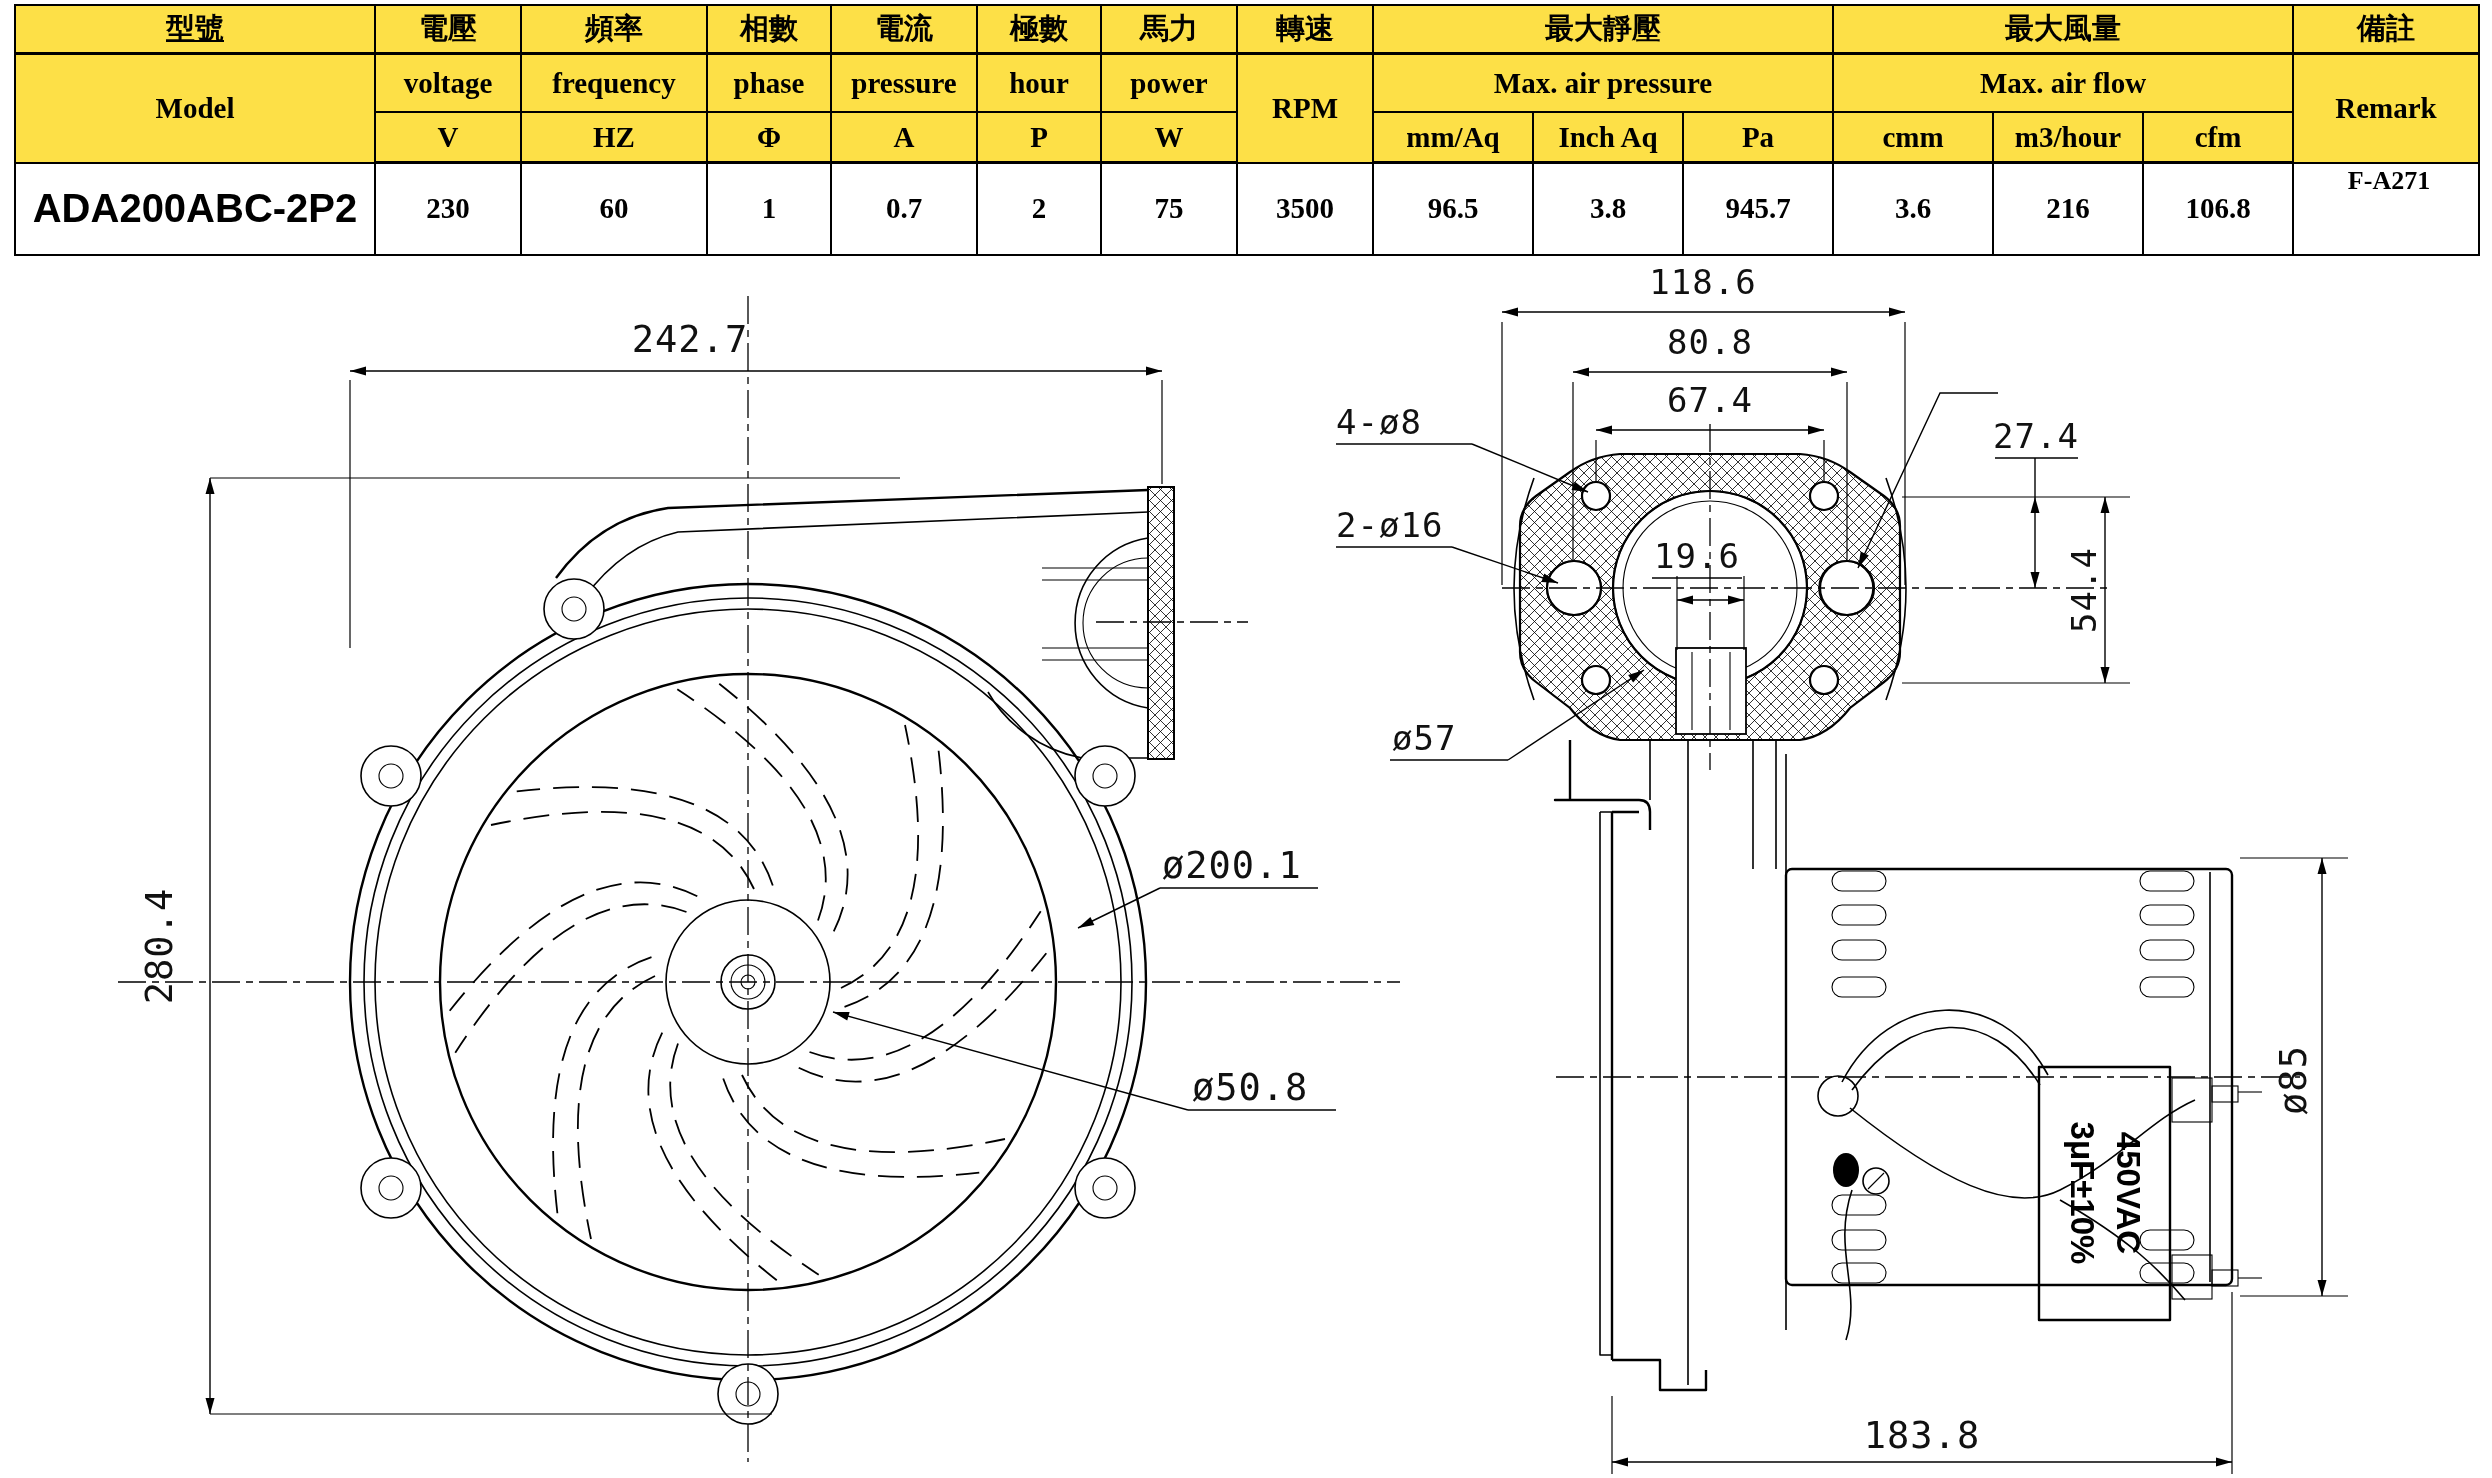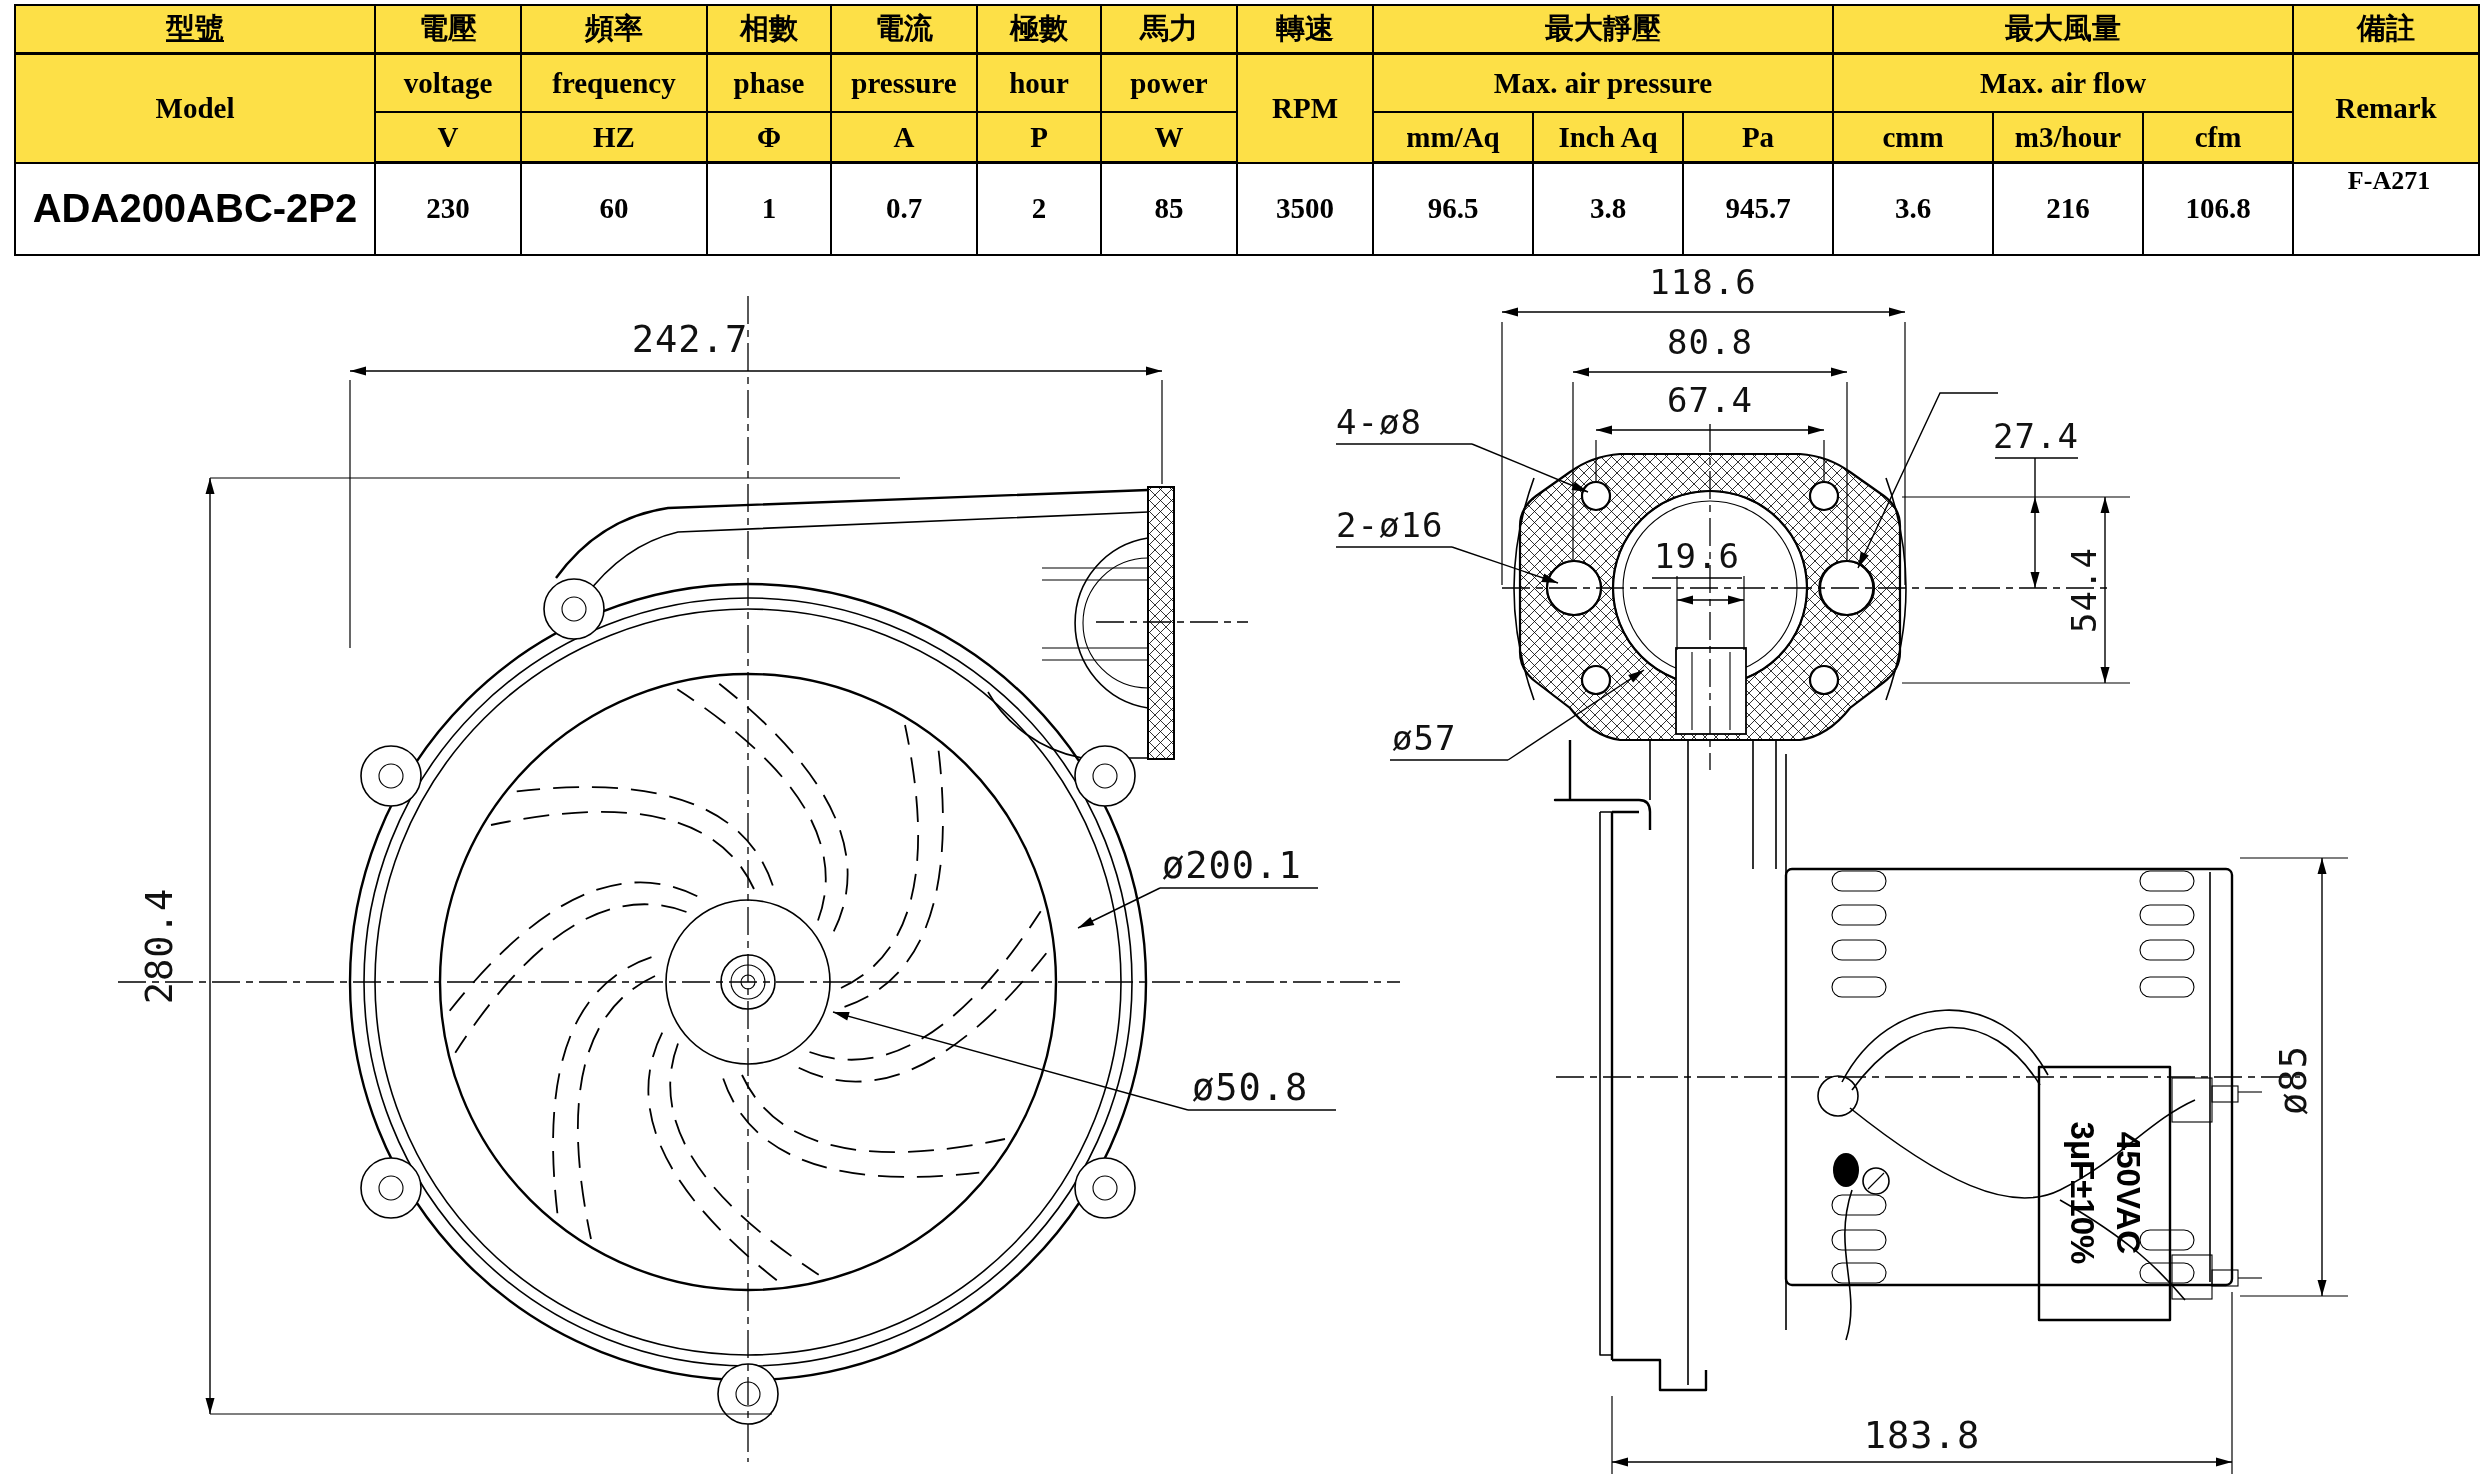--- a/index.html
+++ b/index.html
@@ -96,21 +96,21 @@
     <td class="hd">m3/hour</td>
     <td class="hd">cfm</td>
   </tr>
   <tr class="r4">
     <td class="model-val">ADA200ABC-2P2</td>
     <td>230</td>
     <td>60</td>
     <td>1</td>
     <td>0.7</td>
     <td>2</td>
-    <td>85</td>
+    <td>75</td>
     <td>3500</td>
     <td>96.5</td>
     <td>3.8</td>
     <td>945.7</td>
     <td>3.6</td>
     <td>216</td>
     <td>106.8</td>
     <td class="remark-val">F-A271</td>
   </tr>
 </tbody>

